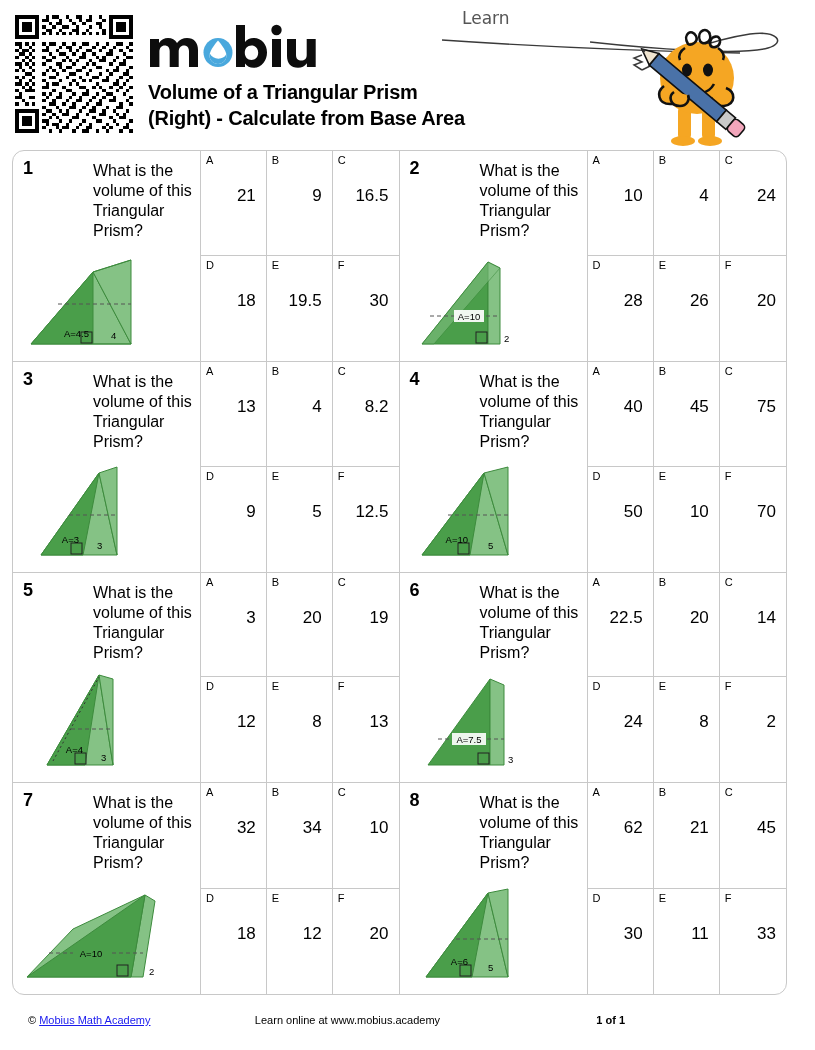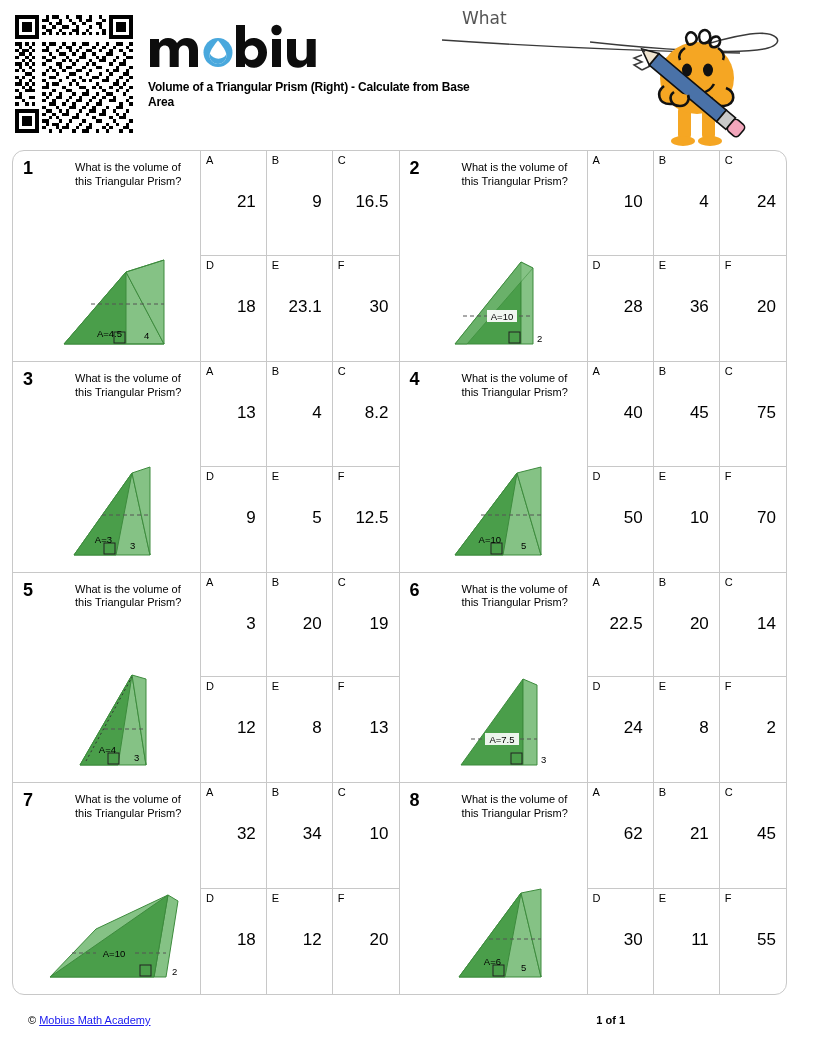--- a/index.html
+++ b/index.html
@@ -15,21 +15,21 @@
   
   .header { position: relative; height: 148px; }
   .qr { position: absolute; left: 12px; top: 12px; width: 124px; height: 124px; }
   .qr svg { display: block; }
 
   .brand { position: absolute; left: 148px; top: 22px; width: 330px; }
   .logo-row { display: flex; align-items: center; height: 50px; }
   .logo-svg { display: block; }
   .worksheet-title {
     margin-top: 8px;
-    font-size: 12px;
+    font-size: 20px;
     font-weight: bold;
     line-height: 1.28;
     letter-spacing: -0.2px;
     color: #000;
   }
 
   .name-area { position: absolute; left: 440px; top: 6px; width: 300px; height: 50px; }
   .name-label {
     position: absolute; left: 22px; top: 2px;
     font-size: 17px; color: #555;
@@ -61,29 +61,29 @@
   }
   .qcell:nth-child(2n) { border-right: none; }
   .qcell:nth-child(7), .qcell:nth-child(8) { border-bottom: none; }
 
   .qleft { position: relative; padding: 8px 4px 4px 8px; min-width: 0; }
   .qnum {
     position: absolute; left: 10px; top: 8px;
     font-size: 18px; font-weight: bold; line-height: 1;
   }
   .qtext {
-    margin-left: 54px; margin-top: 2px;
-    font-size: 11px; line-height: 1.25; color: #000;
+    margin-left: 72px; margin-top: 2px;
+    font-size: 16px; line-height: 1.25; color: #000;
     max-width: 125px;
   }
   .qfig {
     position: absolute;
     left: 0; right: 4px; bottom: 4px;
     height: 128px;
-    display: flex; align-items: flex-end; justify-content: flex-end;
+    display: flex; align-items: flex-end; justify-content: flex-start;
   }
   .qfig svg { display: block; }
 
   
   .ansgrid {
     display: grid;
     grid-template-columns: repeat(3, 1fr);
     grid-template-rows: 1fr 1fr;
     border-left: 1px solid #c8c8c8;
     min-width: 0;
@@ -92,21 +92,21 @@
     position: relative;
     border-right: 1px solid #c8c8c8;
     border-bottom: 1px solid #c8c8c8;
     padding: 3px 8px 0 5px;
     min-width: 0;
   }
   .anscell:nth-child(3n) { border-right: none; }
   .anscell:nth-child(4), .anscell:nth-child(5), .anscell:nth-child(6) { border-bottom: none; }
   .anslet { font-size: 11px; line-height: 1.1; color: #000; }
   .ansval {
-    margin-top: 26px;
+    margin-top: 20px;
     text-align: right;
     font-size: 17px;
     color: #000;
     padding-right: 2px;
   }
 
   
   .footer {
     position: absolute;
     left: 0; bottom: 14px;
@@ -478,21 +478,21 @@
 
           <path d="M170 35.5 L173 35.5 C173 35.5 173 44.5 173 44.5 L170 44.5 Z" fill="#0d0d0d" opacity="0"></path>
           <path d="M168 40 C170 43.2 173.5 44.9 177.5 44.9 L177.5 38.2
                    C175.5 38.2 174 37.5 173.3 36.2 Z" fill="#0d0d0d" opacity="0"></path>
         </svg>
       </div>
       <div class="worksheet-title">Volume of a Triangular Prism (Right) - Calculate from Base Area</div>
     </div>
 
     <div class="name-area">
-      <div class="name-label">What</div>
+      <div class="name-label">Learn</div>
       <svg class="name-line" width="330" height="26" viewBox="0 0 330 26">
         <path d="M2 10 C90 16, 200 21, 300 23" stroke="#3a3a3a" stroke-width="1.4" fill="none"></path>
       </svg>
     </div>
 
     <div class="mascot">
       <svg width="220" height="140" viewBox="0 0 220 140">
 
         <path d="M0 34 C55 40, 150 48, 178 40 C196 35, 188 22, 160 26
                  C120 32, 75 50, 52 62" stroke="#3a3a3a" stroke-width="1.5" fill="none"></path>
@@ -567,21 +567,21 @@
         <div class="anscell">
           <div class="anslet">C</div>
           <div class="ansval">16.5</div>
         </div>
         <div class="anscell">
           <div class="anslet">D</div>
           <div class="ansval">18</div>
         </div>
         <div class="anscell">
           <div class="anslet">E</div>
-          <div class="ansval">23.1</div>
+          <div class="ansval">19.5</div>
         </div>
         <div class="anscell">
           <div class="anslet">F</div>
           <div class="ansval">30</div>
         </div>
       </div>
     </div>
 
     <div class="qcell">
       <div class="qleft">
@@ -612,21 +612,21 @@
         <div class="anscell">
           <div class="anslet">C</div>
           <div class="ansval">24</div>
         </div>
         <div class="anscell">
           <div class="anslet">D</div>
           <div class="ansval">28</div>
         </div>
         <div class="anscell">
           <div class="anslet">E</div>
-          <div class="ansval">36</div>
+          <div class="ansval">26</div>
         </div>
         <div class="anscell">
           <div class="anslet">F</div>
           <div class="ansval">20</div>
         </div>
       </div>
     </div>
 
     <div class="qcell">
       <div class="qleft">
@@ -883,28 +883,29 @@
         <div class="anscell">
           <div class="anslet">D</div>
           <div class="ansval">30</div>
         </div>
         <div class="anscell">
           <div class="anslet">E</div>
           <div class="ansval">11</div>
         </div>
         <div class="anscell">
           <div class="anslet">F</div>
-          <div class="ansval">55</div>
+          <div class="ansval">33</div>
         </div>
       </div>
     </div>
 
   </div>
 
   <div class="footer">
     <div class="foot-left">
       <span>©</span>
       <a href="#">Mobius Math Academy</a>
     </div>
+    <div class="foot-center">Learn online at www.mobius.academy</div>
     <div class="foot-right">1 of 1</div>
   </div>
 
 </div>
 
 </body></html>

